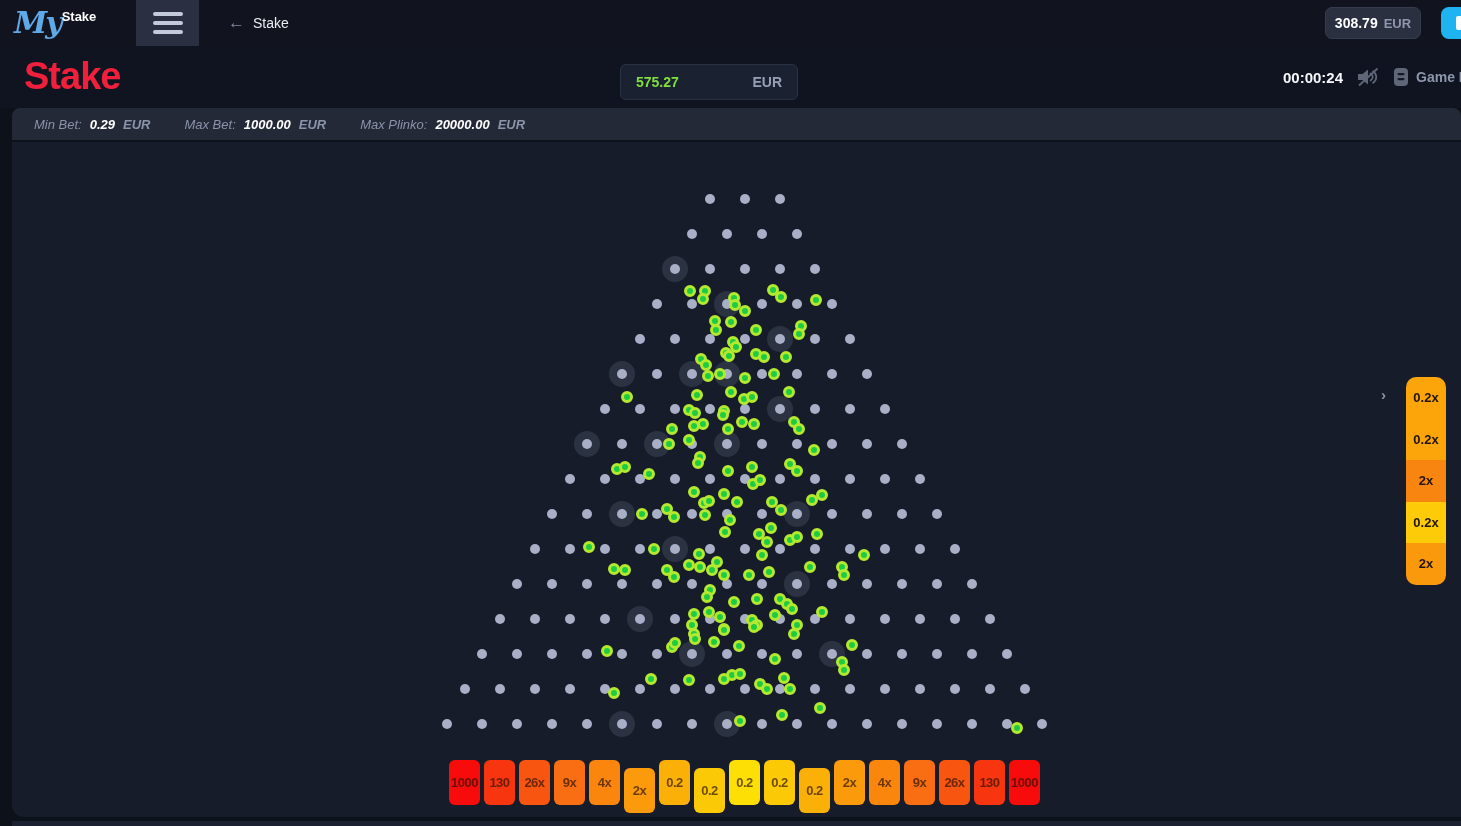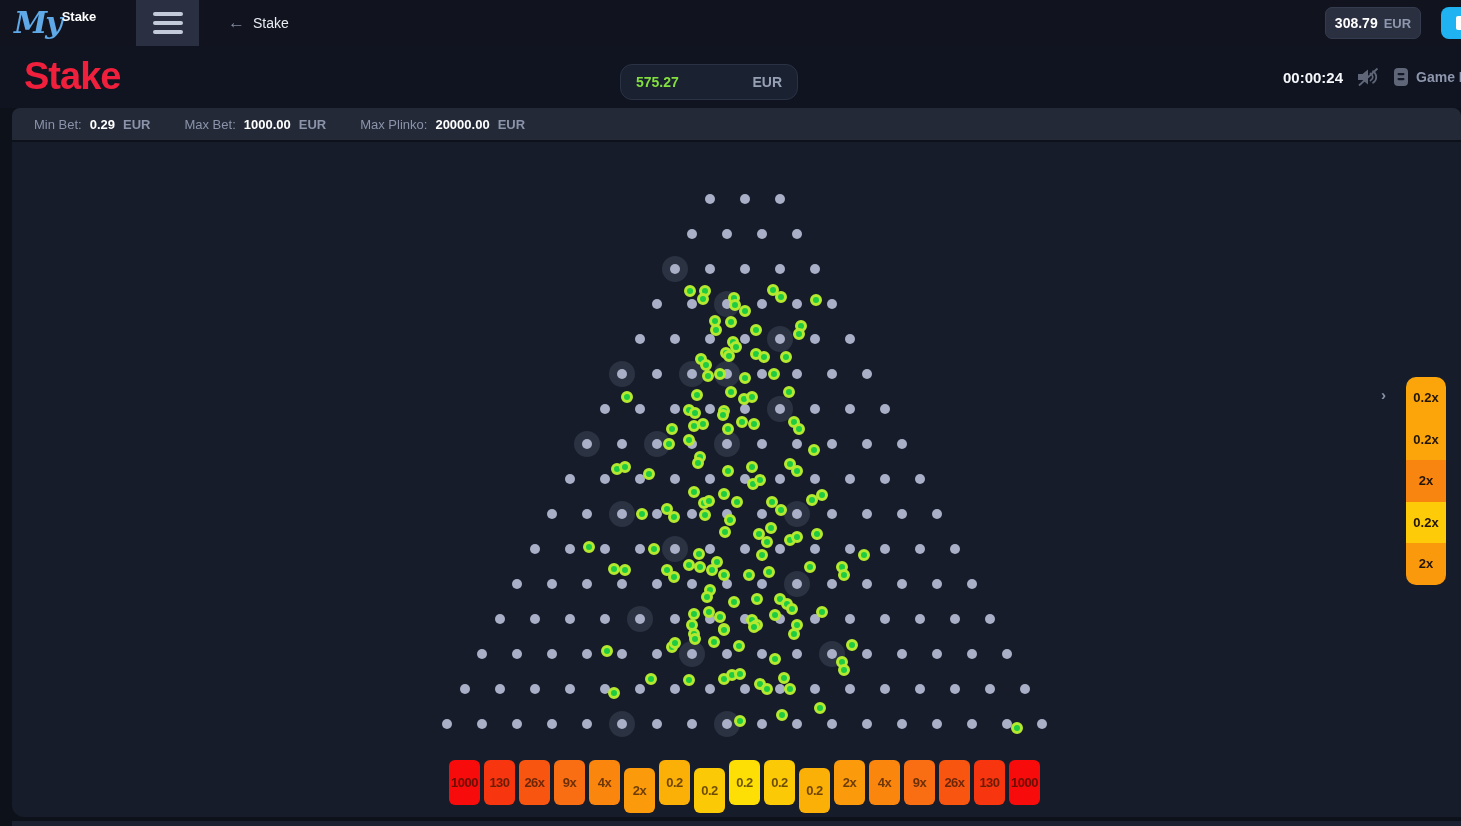--- a/index.html
+++ b/index.html
@@ -21,30 +21,30 @@
   .back-arrow { color:#818ba0; font-size:17px; }
   .back-label { color:#e9ecf3; font-size:14px; font-weight:500; }
   .nav-balance { position:absolute; left:1325px; top:7px; width:96px; height:32px; background:#2b3040; border:1px solid #353c50; border-radius:7px; display:flex; align-items:center; justify-content:center; gap:6px; cursor:pointer; }
   .nav-balance .amt { font-size:14px; font-weight:bold; color:#ffffff; }
   .nav-balance .cur { font-size:13px; font-weight:bold; color:#8e97ad; }
   .deposit-btn { position:absolute; left:1441px; top:7px; width:42px; height:32px; background:#1fb3f2; border-radius:8px; cursor:pointer; overflow:hidden; }
   .deposit-btn .glyph { position:absolute; left:15px; top:9px; width:11px; height:14px; background:#ffffff; border-radius:2px; }
   
   .game-header { position:absolute; left:0; top:46px; width:1461px; height:62px; background:#0f1420; }
   .game-title { position:absolute; left:24px; top:9px; font-size:38px; font-weight:900; color:#f0203c; letter-spacing:-1px; }
-  .game-balance { position:absolute; left:620px; top:18px; width:178px; height:36px; background:#1a2130; border:1px solid #2b3245; border-radius:12px; display:flex; align-items:center; justify-content:space-between; padding:0 15px; }
+  .game-balance { position:absolute; left:620px; top:18px; width:178px; height:36px; background:#1a2130; border:1px solid #2b3245; border-radius:6px; display:flex; align-items:center; justify-content:space-between; padding:0 15px; }
   .game-balance .amt { font-size:14px; font-weight:bold; color:#82df3e; }
   .game-balance .cur { font-size:14px; font-weight:bold; color:#96a0b5; }
   .header-right { position:absolute; left:1283px; top:0; height:62px; display:flex; align-items:center; gap:13px; white-space:nowrap; }
   .timer { font-size:15px; font-weight:bold; color:#f5f7fa; }
   .icon-btn { display:flex; align-items:center; cursor:pointer; }
   .rules-label { font-size:14px; font-weight:bold; color:#8d96ac; }
   
   .limits { position:absolute; left:12px; top:108px; width:1449px; height:32px; background:#232937; border-radius:8px 8px 0 0; display:flex; align-items:center; padding-left:22px; gap:34px; }
-  .limit { display:flex; align-items:baseline; gap:8px; }
+  .limit { display:flex; align-items:baseline; gap:8px;font-style:italic; }
   .limit .lab { font-size:13px; color:#8a93a9; }
   .limit .val { font-size:13px; font-weight:bold; color:#ffffff; }
   .limit .cur { font-size:13px; font-weight:bold; color:#8a93a9; }
   
   .board { position:absolute; left:12px; top:142px; width:1449px; height:675px; background:#161c2a; border-radius:0 0 0 12px; overflow:hidden; }
   .peg { position:absolute; width:10px; height:10px; border-radius:50%; background:#a9afc6; z-index:2; }
   .peg-halo { position:absolute; width:26px; height:26px; border-radius:50%; background:rgba(154,165,195,0.16); z-index:1; }
   .ball { position:absolute; width:12px; height:12px; border:3px solid #b4e930; background:#1fcb43; border-radius:50%; z-index:3; }
   .bucket { position:absolute; width:31px; height:45px; border-radius:6px; display:flex; align-items:center; justify-content:center; font-size:13px; font-weight:bold; color:rgba(42,16,0,0.68); letter-spacing:-0.5px; z-index:4; }
   

